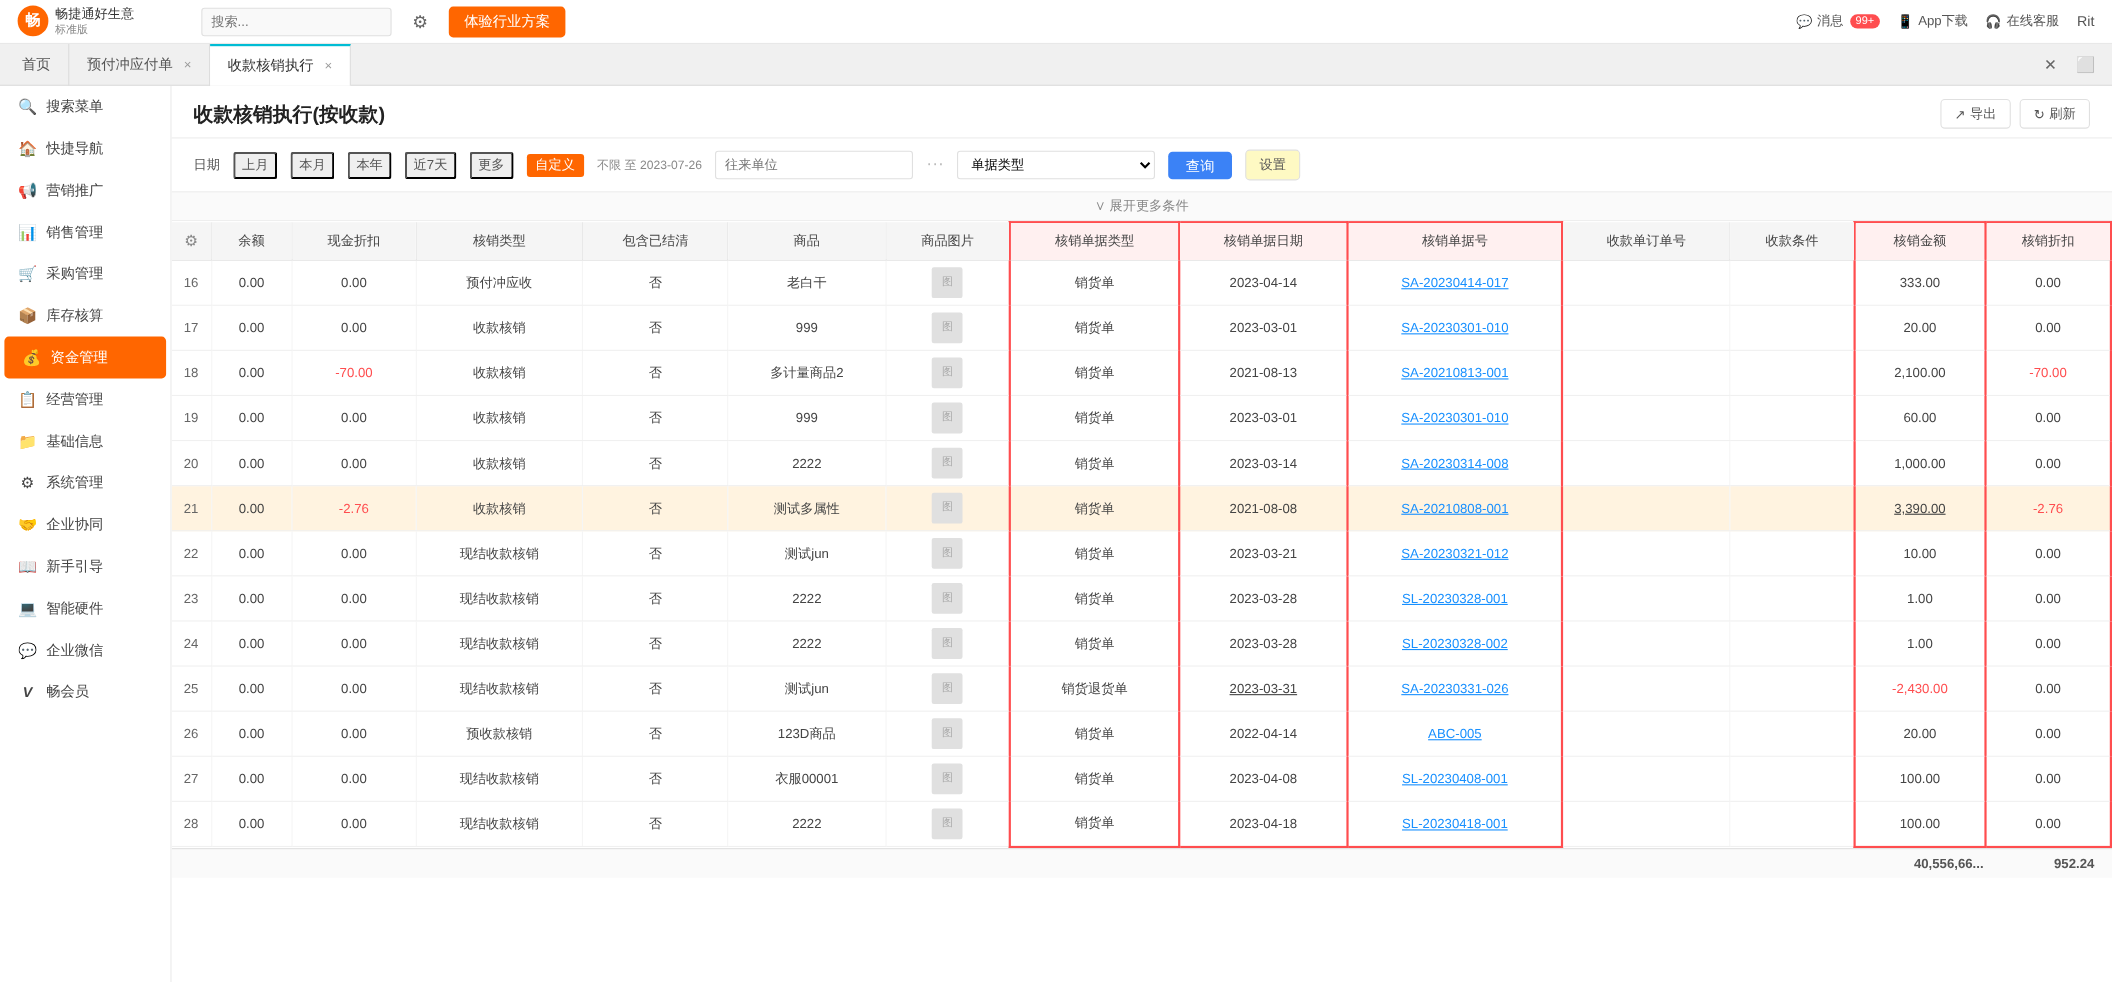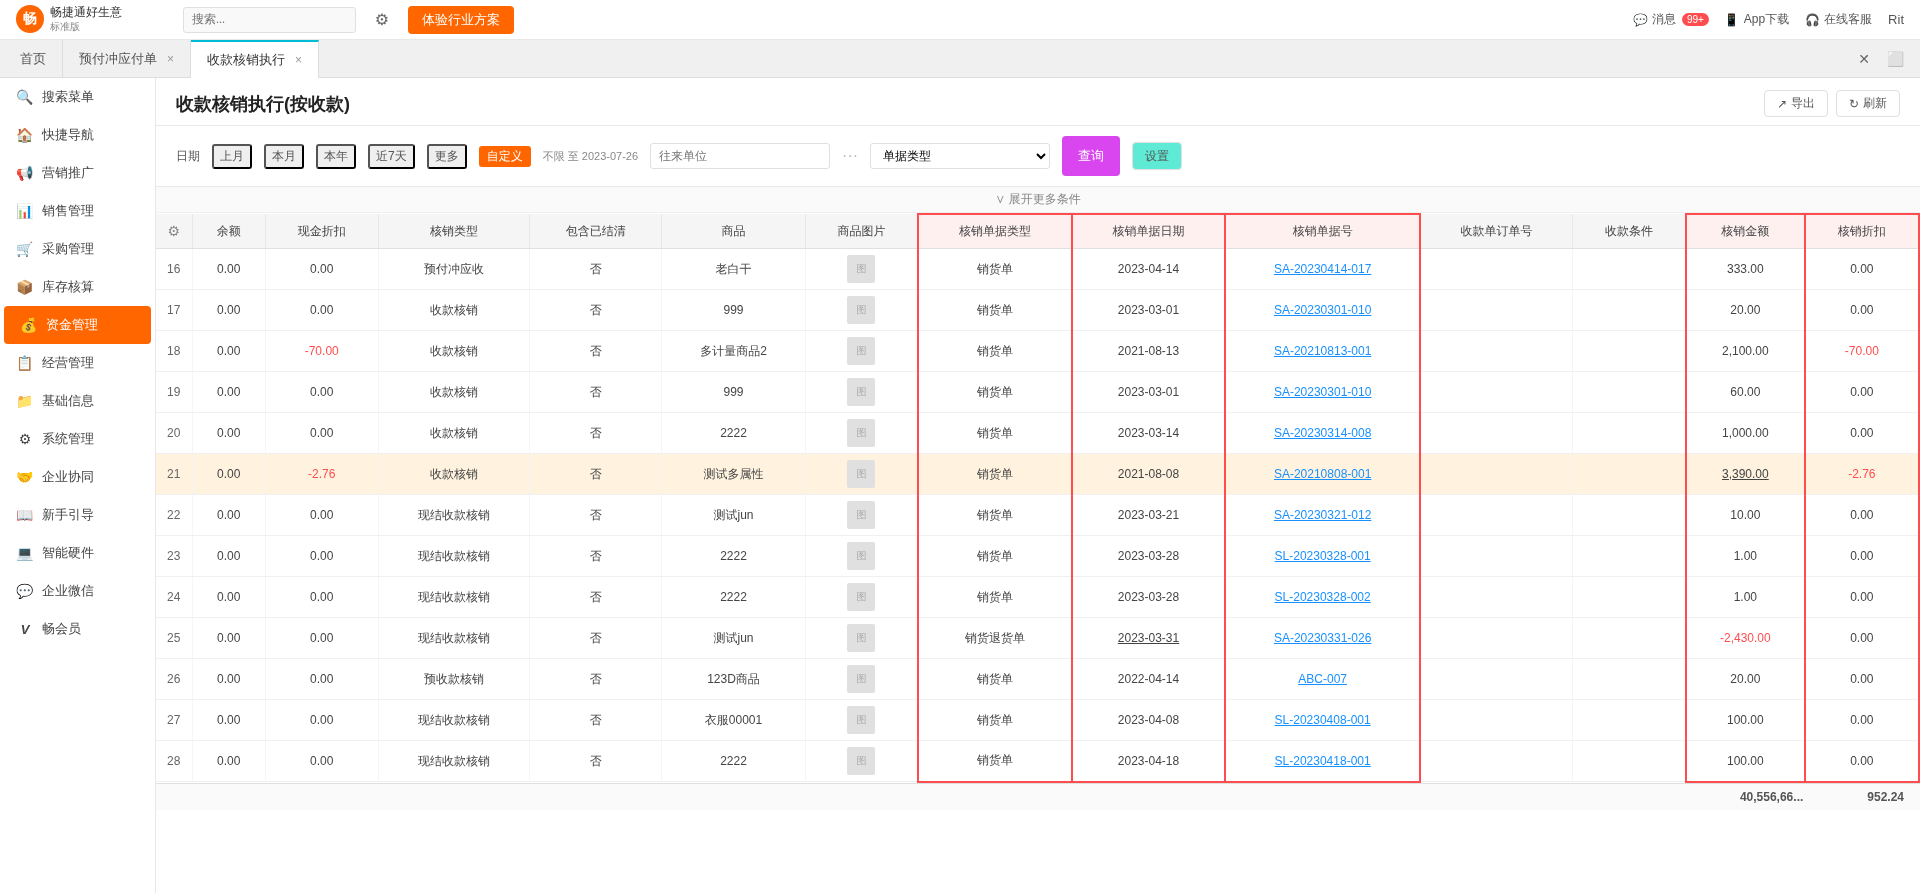--- a/index.html
+++ b/index.html
@@ -49,22 +49,22 @@
     
     .filter-bar { background: #fff; padding: 10px 20px; border-bottom: 1px solid #e8e8e8; }
     .filter-row { display: flex; align-items: center; gap: 12px; }
     .filter-label { font-size: 12px; color: #555; }
     .filter-date-btn { font-size: 12px; color: #555; cursor: pointer; padding: 2px 6px; border-radius: 3px; }
     .filter-custom-btn { background: #ff6600; color: #fff; border: none; border-radius: 3px; padding: 2px 8px; font-size: 12px; cursor: pointer; }
     .filter-date-range { font-size: 11px; color: #888; }
     .filter-input { border: 1px solid #e0e0e0; border-radius: 3px; padding: 3px 8px; font-size: 12px; width: 180px; height: 26px; }
     .filter-divider { color: #bbb; font-size: 16px; }
     .filter-select { border: 1px solid #e0e0e0; border-radius: 3px; padding: 3px 8px; font-size: 12px; width: 180px; height: 26px; background: #fff; }
-    .btn-query { background: #d946ef; color: #fff; border: none; border-radius: 4px; padding: 4px 16px; cursor: pointer; font-size: 13px; height: 40px; text-align: center; }
-    .btn-setting { border: 1px solid #e0e0e0; background: #5eead4; color: #555; border-radius: 4px; padding: 4px 12px; cursor: pointer; font-size: 12px; height: 28px; }
+    .btn-query { background: #3b82f6; color: #fff; border: none; border-radius: 4px; padding: 4px 16px; cursor: pointer; font-size: 13px; height: 25px; text-align: center; }
+    .btn-setting { border: 1px solid #e0e0e0; background: #fef9c3; color: #555; border-radius: 4px; padding: 4px 12px; cursor: pointer; font-size: 12px; height: 28px; }
     .expand-bar { text-align: center; padding: 4px; font-size: 12px; color: #888; cursor: pointer; background: #fafafa; border-bottom: 1px solid #eee; }
 
     
     .table-container { flex: 1; overflow: auto; background: #fff; }
     table { width: 100%; border-collapse: collapse; font-size: 12px; }
     thead tr { background: #f5f5f5; position: sticky; top: 0; z-index: 10; }
     th { padding: 8px 10px; text-align: center; border-bottom: 1px solid #e0e0e0; border-right: 1px solid #e8e8e8; white-space: nowrap; font-weight: 500; color: #444; font-size: 12px; }
     td { padding: 6px 10px; text-align: center; border-bottom: 1px solid #f0f0f0; border-right: 1px solid #f5f5f5; white-space: nowrap; color: #444; }
     tr.highlighted td { background: #fff3e0; }
     .link-text { color: #1890ff; cursor: pointer; text-decoration: underline; }
@@ -83,21 +83,21 @@
 <body>
 
 <div class="top-bar">
   <div class="logo-area">
     <div class="logo-icon">畅</div>
     <div>
       <div class="logo-text">畅捷通好生意</div>
       <div class="logo-sub">标准版</div>
     </div>
   </div>
-  <input class="top-bar-input" type="text" style="color: rgb(204, 204, 204); font-family: Liberation Serif, serif;" placeholder="搜索...">
+  <input class="top-bar-input" type="text" style="color: rgb(204, 204, 204);" placeholder="搜索...">
   <button class="gear-btn">⚙</button>
   <button class="top-bar-btn">体验行业方案</button>
   <div class="top-right">
     <div class="top-right-item">
       <span>💬</span>
       <span>消息</span>
       <span class="badge">99+</span>
     </div>
     <div class="top-right-item">
       <span>📱</span>
@@ -421,21 +421,21 @@
             <tr>
       <td style="color:#666;">26</td>
       <td>0.00</td>
       <td style="">0.00</td>
       <td>预收款核销</td>
       <td>否</td>
       <td>123D商品</td>
       <td><span style="display:inline-block;width:28px;height:28px;background:#e0e0e0;border-radius:2px;font-size:10px;line-height:28px;color:#aaa;text-align:center;">图</span></td>
       <td style="border-left:2px solid #ff4d4f; border-right:2px solid #ff4d4f;">销货单</td>
       <td style="border-left:2px solid #ff4d4f; border-right:2px solid #ff4d4f;">2022-04-14</td>
-      <td style="border-left:2px solid #ff4d4f; border-right:2px solid #ff4d4f;"><span class="link-text">ABC-007</span></td>
+      <td style="border-left:2px solid #ff4d4f; border-right:2px solid #ff4d4f;"><span class="link-text">ABC-005</span></td>
       <td></td>
       <td></td>
       <td style=" border-left:2px solid #ff4d4f; border-right:2px solid #ff4d4f;">20.00</td>
       <td style=" border-left:2px solid #ff4d4f; border-right:2px solid #ff4d4f;">0.00</td>
     </tr>
             <tr>
       <td style="color:#666;">27</td>
       <td>0.00</td>
       <td style="">0.00</td>
       <td>现结收款核销</td>

